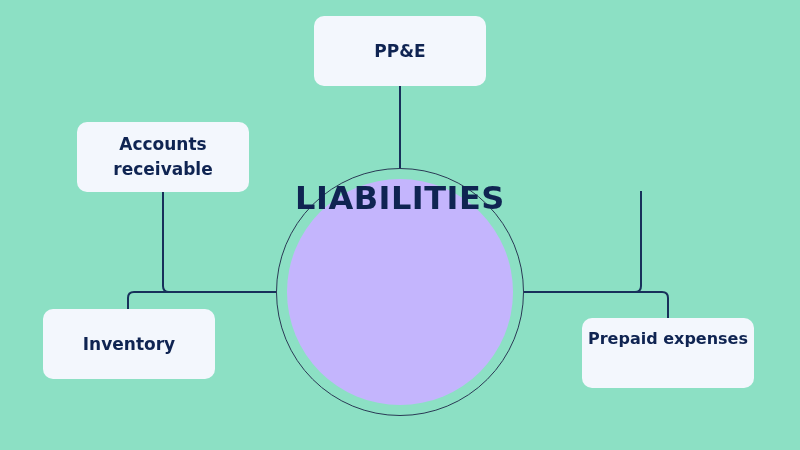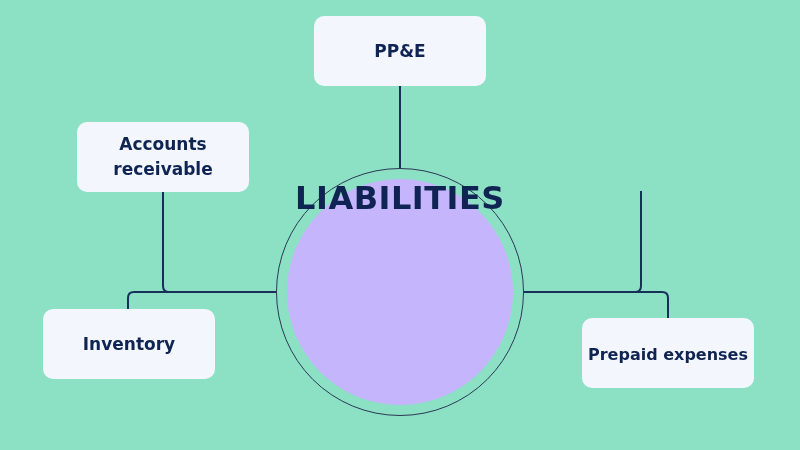--- a/index.html
+++ b/index.html
@@ -74,21 +74,21 @@
   <div class="node" style="left:43px; top:309px; width:172px; height:70px;">
     <span>Inventory</span>
   </div>
 
   <div class="node" style="left:77px; top:122px; width:172px; height:70px; flex-direction:column;">
     <span>Accounts</span>
     <span>receivable</span>
   </div>
 
 
-  <div class="node" style="left:582px; top:318px; width:172px; height:70px; align-items:flex-start; padding-top:24px; font-size:16px;">
+  <div class="node" style="left:582px; top:318px; width:172px; height:70px; align-items:flex-start; padding-top:8px; font-size:16px;">
     <span style="white-space:nowrap;">Prepaid expenses</span>
   </div>
 
   <div class="hub-ring"></div>
   <div class="hub">
     <span>LIABILITIES</span>
   </div>
 
 </div>
 

